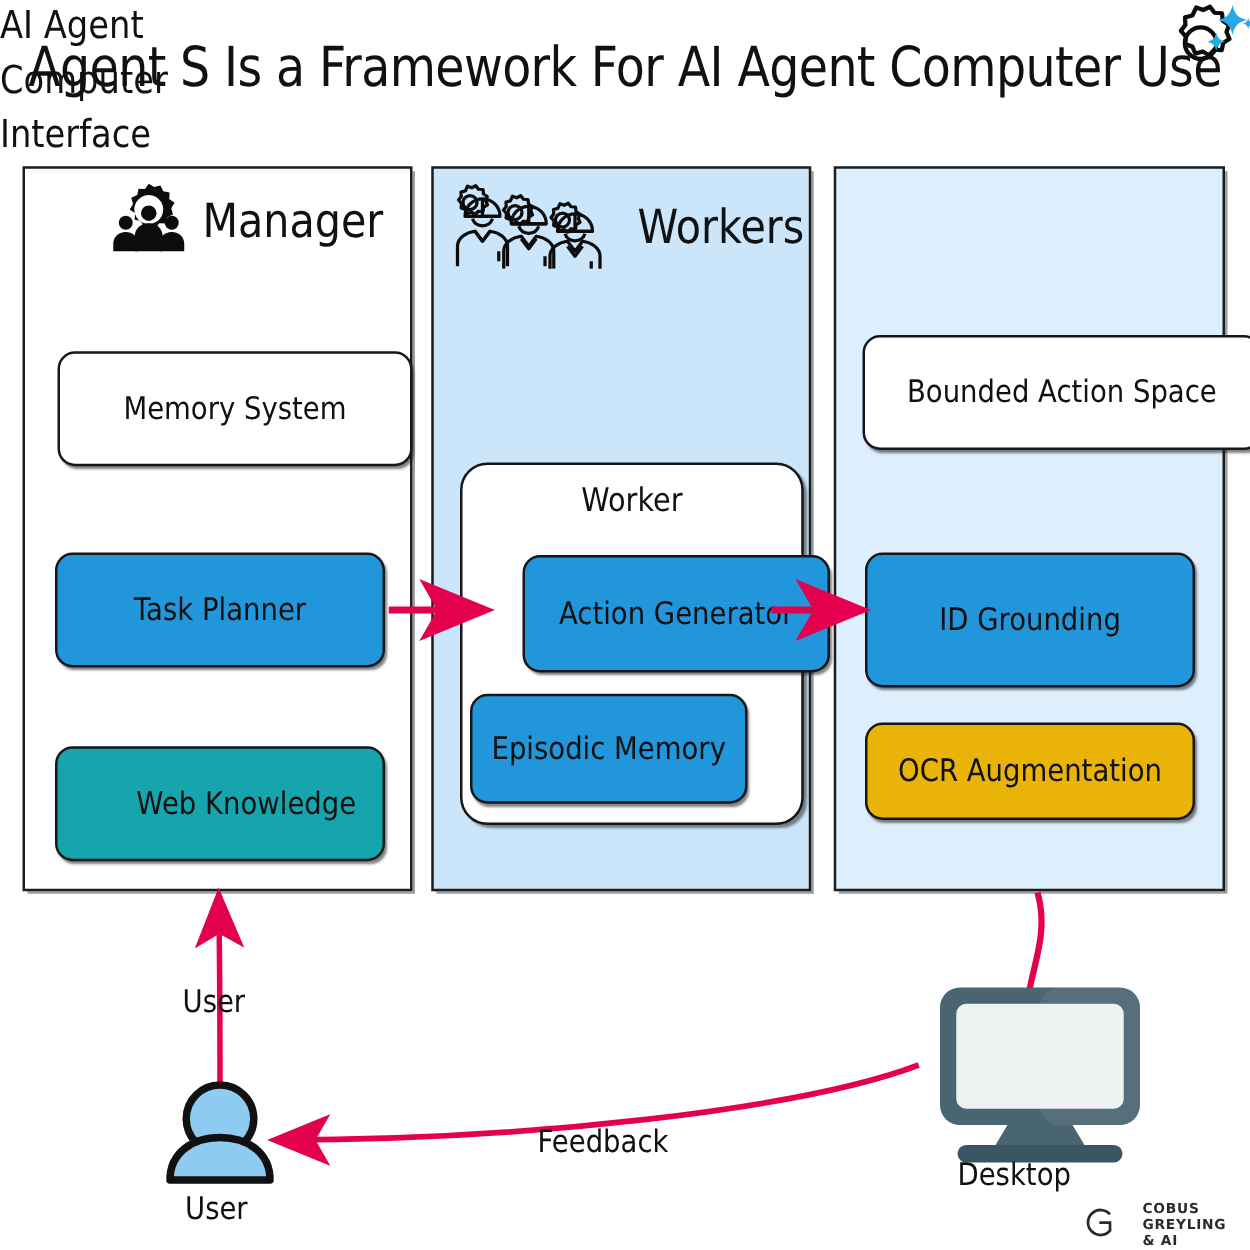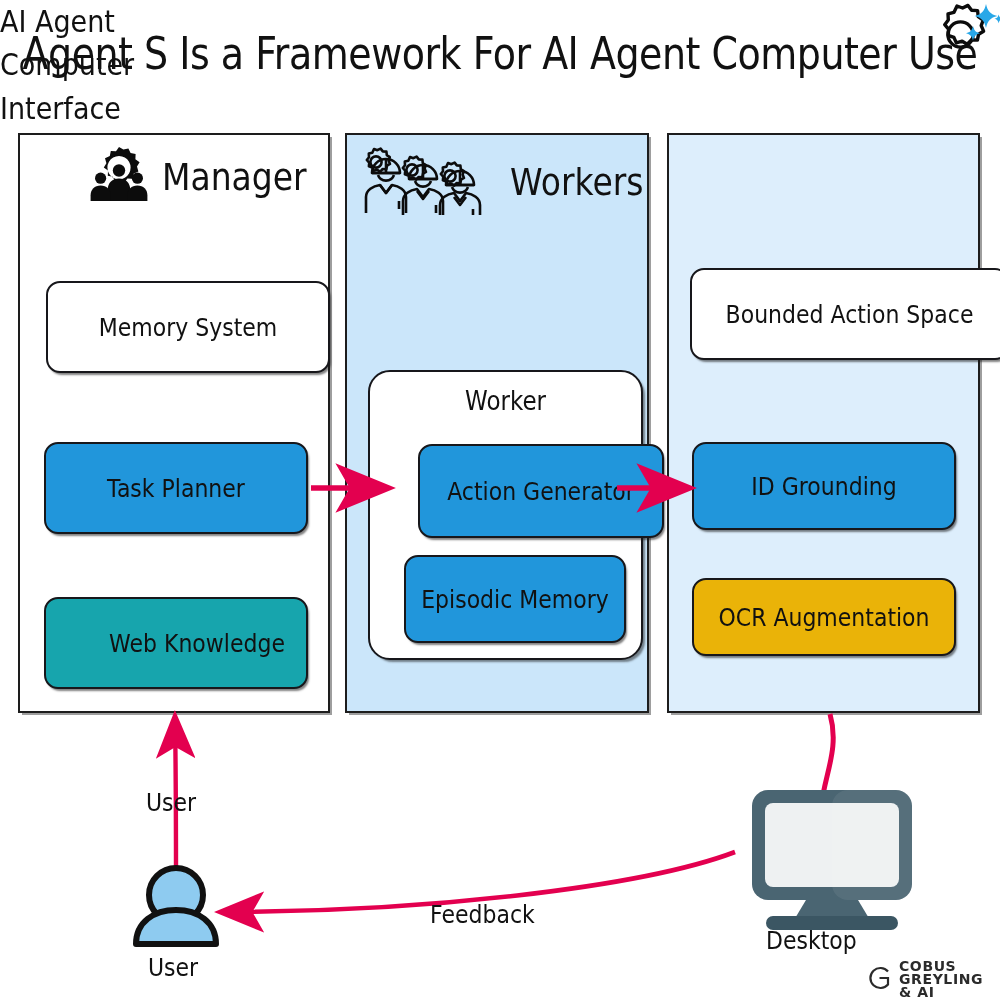--- a/index.html
+++ b/index.html
@@ -134,25 +134,25 @@
   #worker-card-title {
     position: absolute;
     left: 0; top: 16px; width: 100%;
     text-align: center;
     font-family: "DejaVu Sans", sans-serif;
     font-size: 23px;
     color: #111111;
     transform: scaleY(1.13);
   }
   #box-action-generator { left: 392px; top: 444px; width: 246px; height: 94px; margin-left: 26px; }
-  #box-episodic-memory  { left: 404px; top: 555px; width: 222px; height: 88px; }
+  #box-episodic-memory  { left: 376px; top: 555px; width: 222px; height: 88px; }
 
   
   #box-bounded-action { left: 690px; top: 268px; width: 319px; height: 92px; }
-  #box-id-grounding   { left: 692px; top: 442px; width: 264px; height: 88px; }
+  #box-id-grounding   { left: 692px; top: 442px; width: 264px; height: 108px; }
   #box-ocr-aug        { left: 692px; top: 578px; width: 264px; height: 78px; }
 
   
   .free-label {
     position: absolute;
     font-family: "DejaVu Sans", sans-serif;
     font-size: 22px;
     color: #111111;
     transform: scaleY(1.13);
     white-space: nowrap;
@@ -171,23 +171,23 @@
   }
 
   
   #watermark {
     position: absolute;
     left: 866px; top: 960px;
     display: flex;
     align-items: center;
   }
   #watermark-text {
-    margin-left: 7px;
-    font-family: "DejaVu Sans", sans-serif;
-    font-size: 14px;
+    margin-left: 22px;
+    font-family: "DejaVu Sans", sans-serif;
+    font-size: 11px;
     font-weight: bold;
     line-height: 13px;
     letter-spacing: 0.6px;
     color: #2b2b2b;
   }
 </style>
 </head>
 <body>
 
 <div id="diagram-title">Agent S Is a Framework For AI Agent Computer Use</div>

